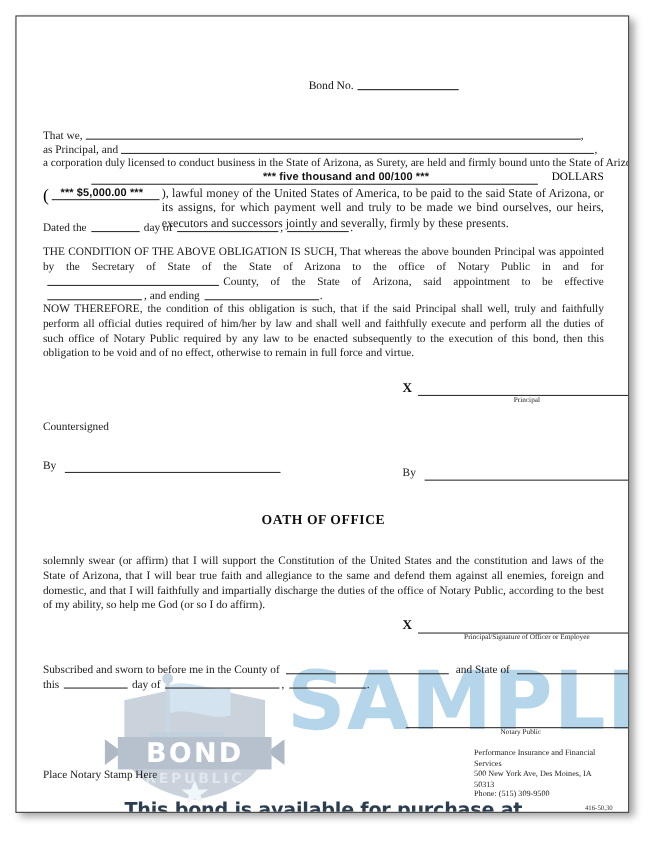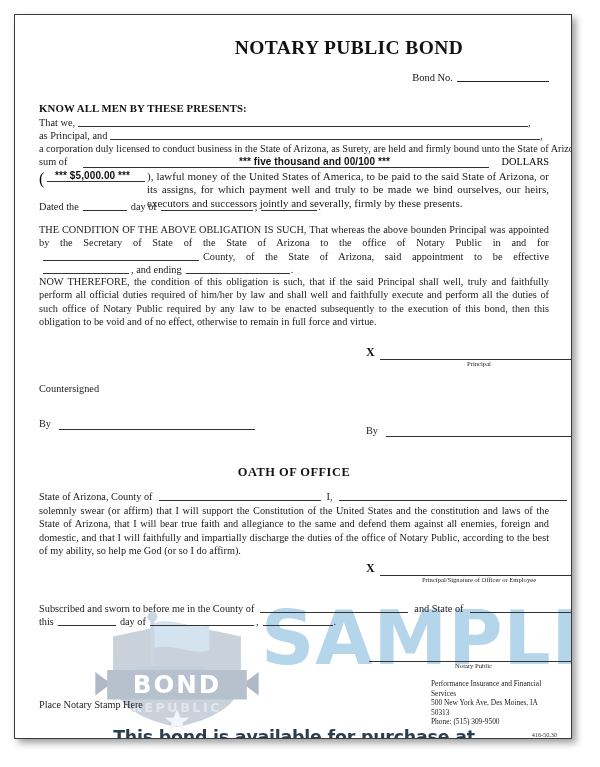--- a/index.html
+++ b/index.html
@@ -49,21 +49,21 @@
     font-size: 19.5px;
     font-weight: bold;
     letter-spacing: 0.4px;
     color: #111;
   }
   #bond-no-row {
     position: absolute;
     top: 56px;
     left: 110px;
     width: 400px;
-    text-align: right;
+    text-align: center;
     font-size: 10.5px;
     color: #111;
   }
   #bond-no-row .fill {
     display: inline-block;
     width: 92px;
     border-bottom: 1px solid #222;
     height: 10px;
     margin-left: 4px;
     vertical-align: -1px;
@@ -300,41 +300,36 @@
       <text x="85" y="107" text-anchor="middle" font-family="DejaVu Sans, sans-serif" font-size="13" font-weight="bold" fill="#cfd9e4" letter-spacing="2.5">REPUBLIC</text>
 
       <path d="M85 104 L88.5 112.5 L97.5 112.5 L90.3 117.8 L93 126 L85 120.8 L77 126 L79.7 117.8 L72.5 112.5 L81.5 112.5 Z" fill="#eaf1f7"></path>
     </svg>
 
     <div id="wm-sample">SAMPLE</div>
   </div>
 
   <div id="content">
 
-    <div id="doc-title">NOTARY PUBLIC BOND</div>
 
     <div id="bond-no-row">
       <span>Bond No.</span><span class="fill"></span>
     </div>
 
-    <div class="know-head">KNOW ALL MEN BY THESE PRESENTS:</div>
 
     <div class="line-row" id="p-as-principal">
       <span>as Principal, and</span><span class="rule" style="width:430px;margin-left:3px;"></span><span>,</span>
     </div>
 
     <div class="line-row" id="p-that-we">
       <span>That we,</span><span class="rule" style="width:450px;margin-left:3px;"></span><span>,</span>
     </div>
 
     <div class="line-row" id="p-corp" style="font-size:10.2px;">a corporation duly licensed to conduct business in the State of Arizona, as Surety, are held and firmly bound unto the State of Arizona in the</div>
 
-    <div id="sum-line">
-      <span>sum of</span>
-    </div>
     <div id="sum-underline"></div>
     <div id="sum-value" class="filled">*** five thousand and 00/100 ***</div>
     <div id="dollars-word">DOLLARS</div>
 
     <div id="amt-paren-open">(</div>
     <div id="amt-underline"></div>
     <div id="amt-value" class="filled">*** $5,000.00 ***</div>
     <div id="amt-rest" class="para" style="position:absolute;left:108px;top:155px;width:402px;">), lawful money of the  United States of America, to be paid to the said State of Arizona, or its assigns, for which payment well and truly to be made we bind ourselves, our heirs, executors and successors jointly and severally, firmly by these presents.</div>
 
     <div class="line-row" id="p-dated">
@@ -354,23 +349,20 @@
 
     <div id="countersigned">Countersigned</div>
     <div id="by-left">By</div>
     <div class="sig-line" id="line-by-left"></div>
 
     <div id="by-right">By</div>
     <div class="sig-line" id="line-by-right"></div>
 
     <div id="oath-title">OATH  OF OFFICE</div>
 
-    <div class="line-row" id="p-oath-first">
-      <span>State of Arizona, County of</span><span class="rule" style="width:162px;margin:0 6px;"></span><span>I,</span><span class="rule" style="width:228px;margin:0 6px;"></span>
-    </div>
 
     <div class="para" id="p-oath-body">solemnly swear (or affirm) that I will support the Constitution of the United States and the constitution and laws of the State of Arizona, that I will bear true faith and allegiance to the same and defend them against all enemies, foreign and domestic, and that I will faithfully and impartially discharge the duties of the office of Notary Public, according to the best of my ability, so help me God (or so I do affirm).</div>
 
     <div class="sig-x" id="x-oath">X</div>
     <div class="sig-line" id="line-oath"></div>
     <div class="sig-caption" id="cap-oath">Principal/Signature of Officer or Employee</div>
 
     <div class="line-row" id="p-subscribed">
       <span>Subscribed and sworn to before me in the County of</span><span class="rule" style="width:148px;margin:0 6px;"></span><span>and State of</span><span class="rule" style="width:132px;margin:0 0 0 6px;"></span>
     </div>

